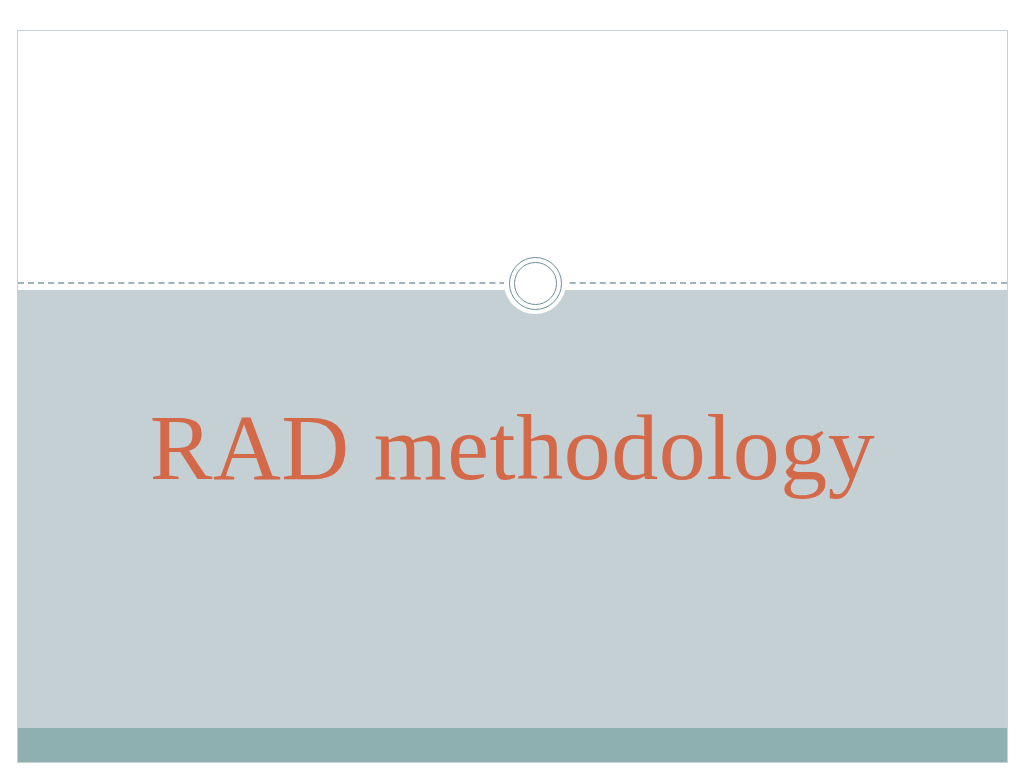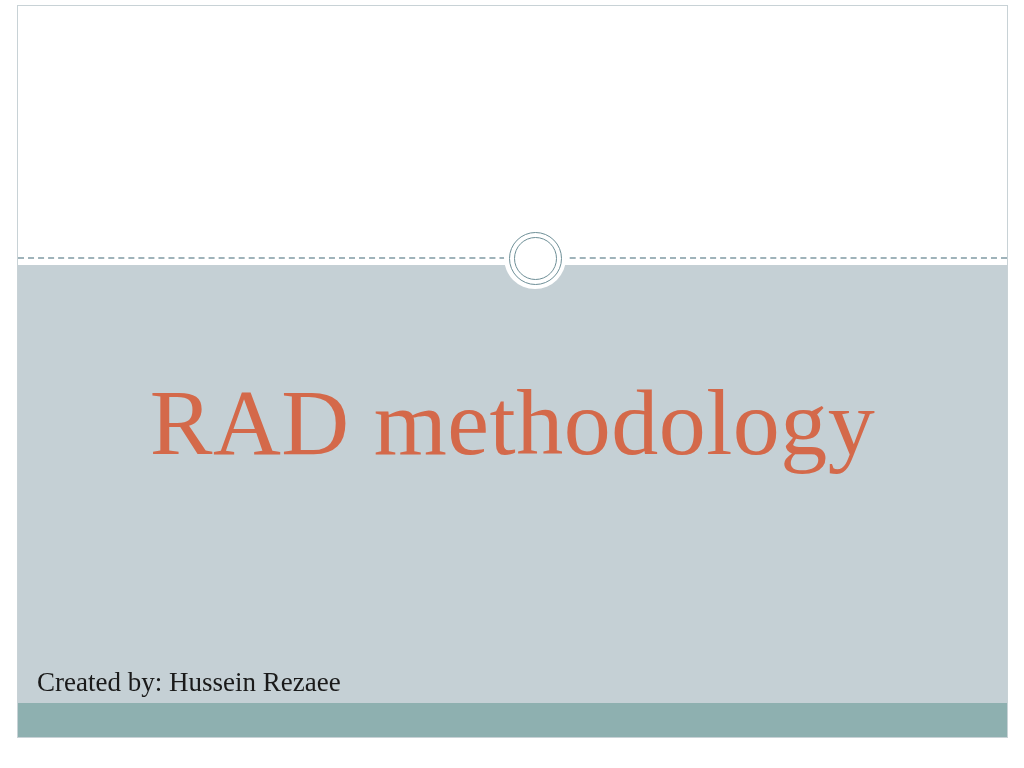--- a/index.html
+++ b/index.html
@@ -18,21 +18,21 @@
     top: 0;
     width: 1024px;
     height: 768px;
     background: #ffffff;
   }
 
   
   #slide {
     position: absolute;
     left: 17px;
-    top: 5px;
+    top: 30px;
     width: 991px;
     height: 733px;
     background: #ffffff;
     border: 1px solid #c8d2d6;
     box-sizing: border-box;
     overflow: hidden;
   }
 
   
   .slide-top-area {
@@ -179,19 +179,18 @@
     <div class="divider-line"></div>
 
     <div class="ring-decoration">
       <div class="ring-halo"></div>
       <div class="ring-outer"></div>
       <div class="ring-inner"></div>
     </div>
 
     <div class="slide-title">RAD methodology</div>
 
-    <div class="slide-subtitle">Created by: Hussein Rezaee</div>
 
     <div class="slide-footer-bar"></div>
 
   </div>
 
 </div>
 
 </body></html>

